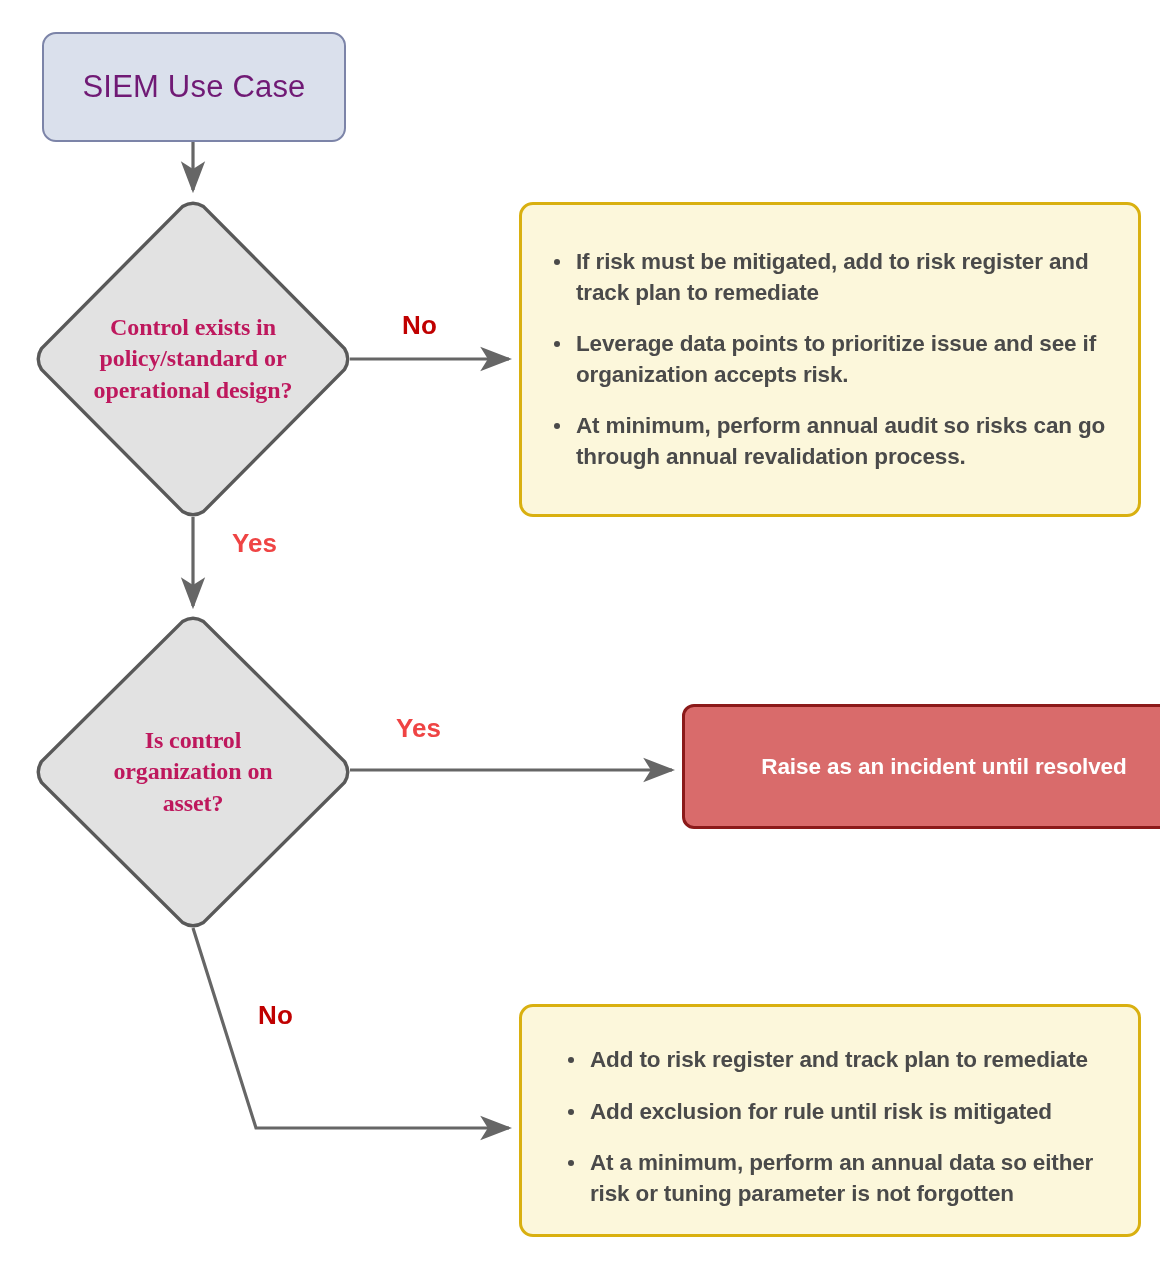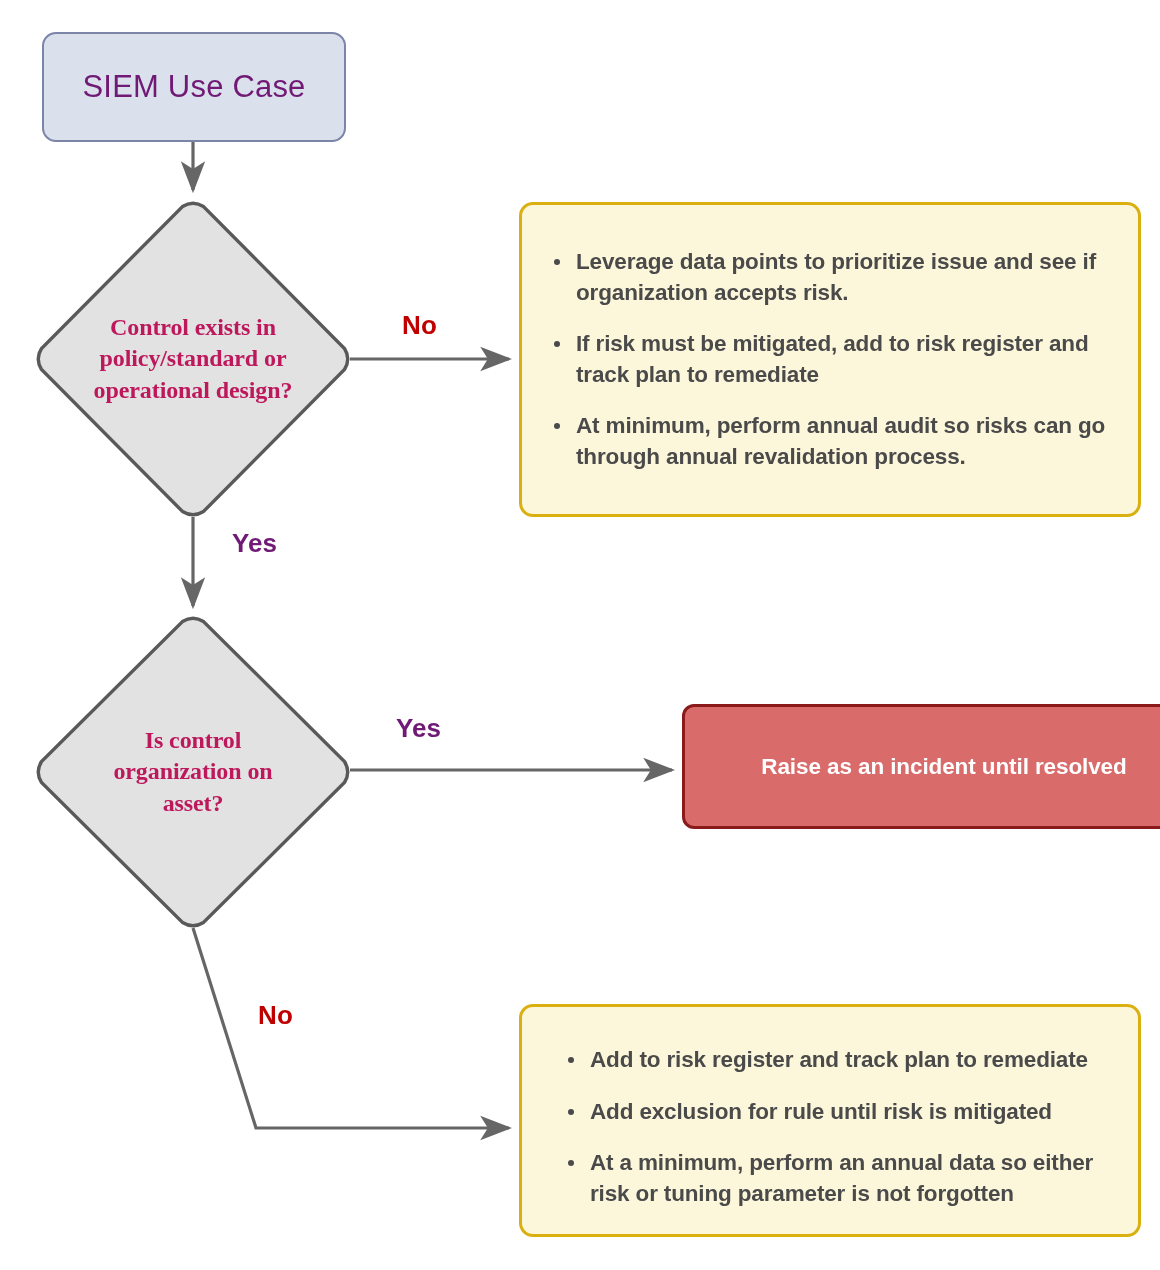--- a/index.html
+++ b/index.html
@@ -146,21 +146,21 @@
 
   
   .edge-label {
     position: absolute;
     font-size: 26px;
     font-weight: 700;
     letter-spacing: .1px;
     white-space: nowrap;
   }
   .edge-label.neg { color: #c00000; }
-  .edge-label.pos { color: #701a75; }
+  .edge-label.pos { color: #ef4444; }
 
   #edge-label-no-1  { left: 402px; top: 310px; }
   #edge-label-yes-1 { left: 232px; top: 528px; }
   #edge-label-yes-2 { left: 396px; top: 713px; }
   #edge-label-no-2  { left: 258px; top: 1000px; }
 </style>
 </head>
 <body>
 
 <div id="canvas">
@@ -216,22 +216,22 @@
     <div class="dlabel">Is control organization on asset?</div>
   </div>
 
   <div class="edge-label neg" id="edge-label-no-1">No</div>
   <div class="edge-label pos" id="edge-label-yes-1">Yes</div>
   <div class="edge-label pos" id="edge-label-yes-2">Yes</div>
   <div class="edge-label neg" id="edge-label-no-2">No</div>
 
   <div class="note-box" id="note-box-1">
     <ul class="bullet-list">
+      <li>If risk must be mitigated, add to risk register and track plan to remediate</li>
       <li>Leverage data points to prioritize issue and see if organization accepts risk.</li>
-      <li>If risk must be mitigated, add to risk register and track plan to remediate</li>
       <li>At minimum, perform annual audit so risks can go through annual revalidation process.</li>
     </ul>
   </div>
 
   <div class="incident-box">
     <div class="label">Raise as an incident until resolved</div>
   </div>
 
   <div class="note-box" id="note-box-2">
     <ul class="bullet-list">

